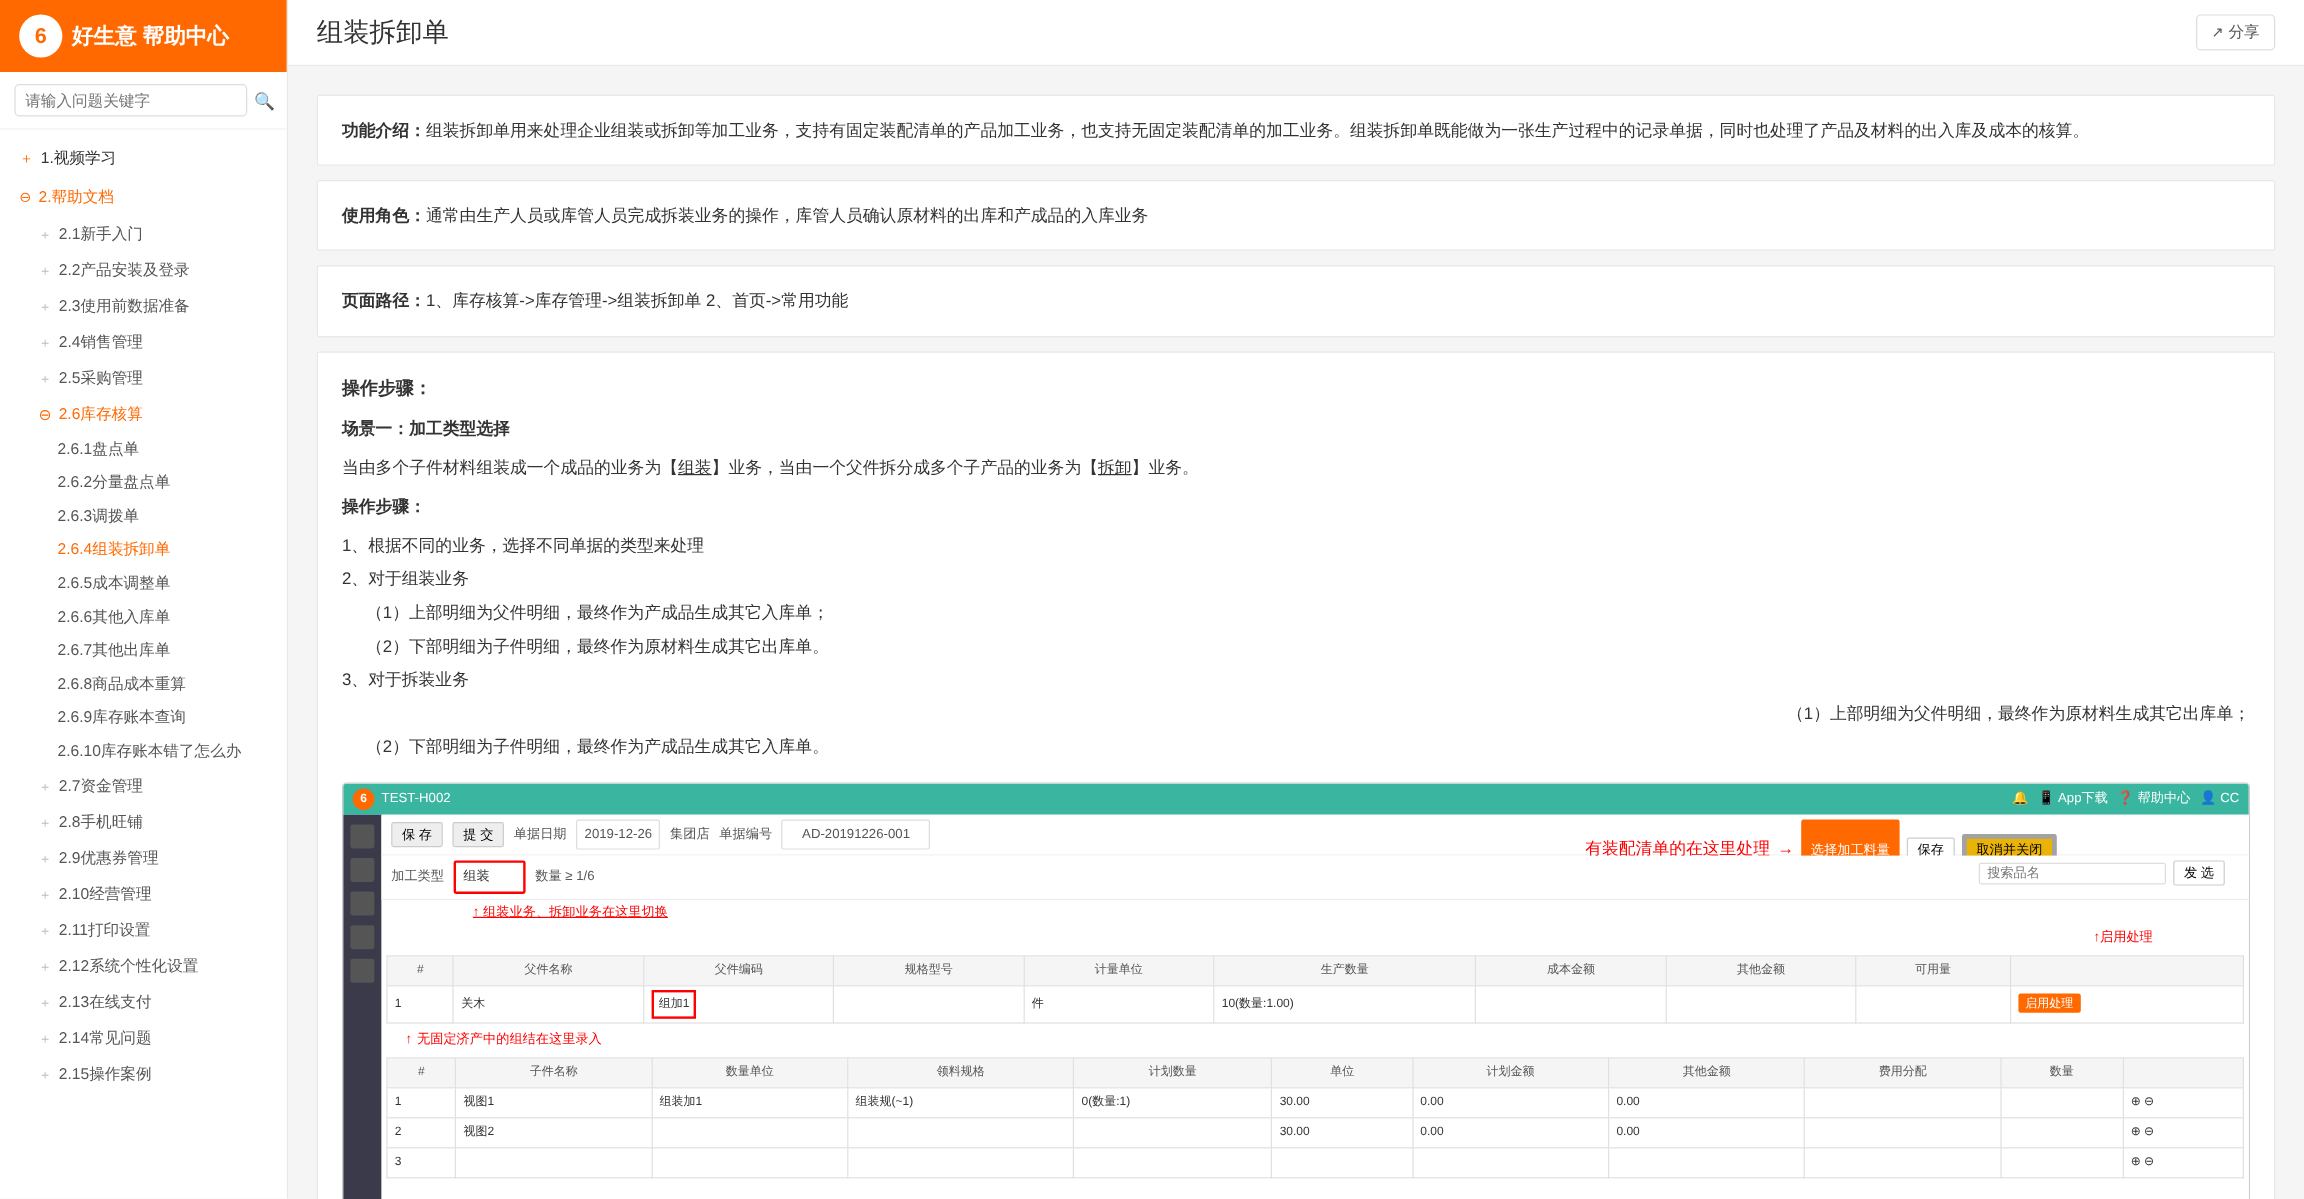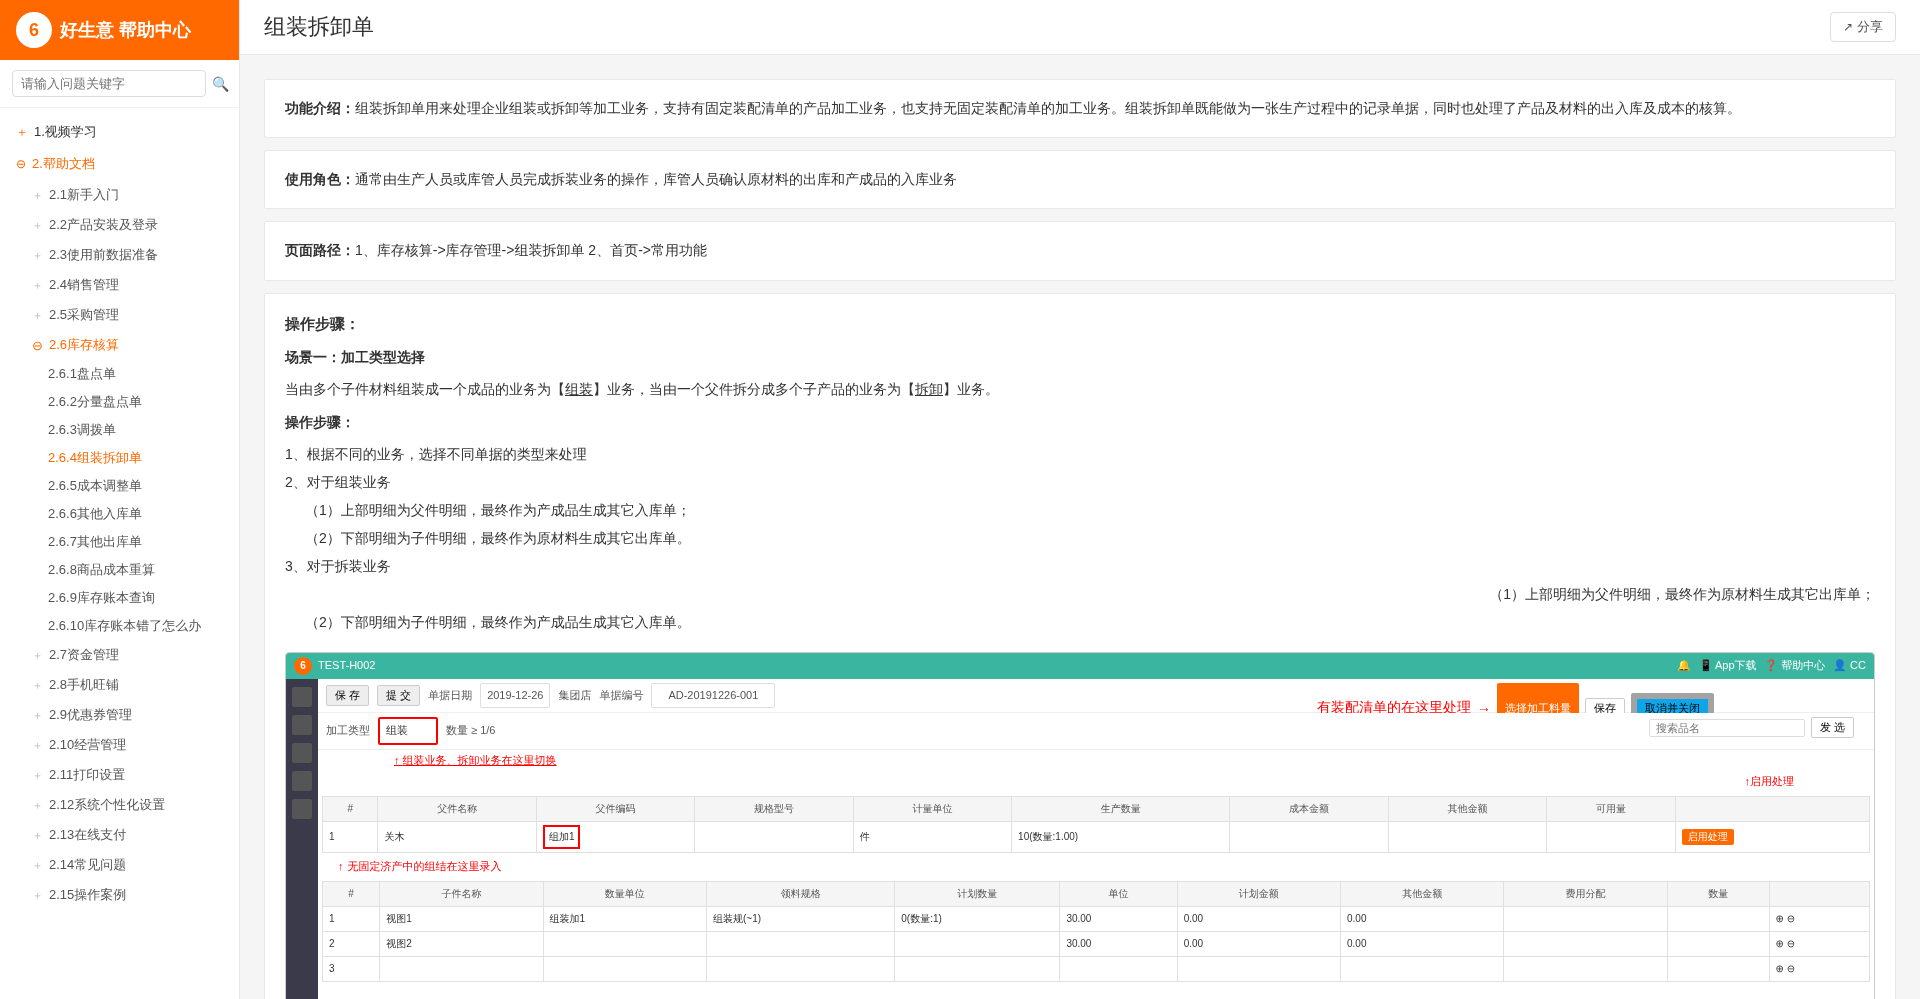--- a/index.html
+++ b/index.html
@@ -402,21 +402,21 @@
                 <span style="border:1px solid #ddd; padding:2px 6px; background:#fff; font-size:11px; border-radius:2px;">2019-12-26</span>
                 <span>集团店</span>
                 <span style="color:#555;">单据编号</span>
                 <span style="border:1px solid #ddd; padding:2px 16px; background:#fff; font-size:11px; border-radius:2px;">AD-20191226-001</span>
 
                 <div style="position:absolute; right:160px; top:4px; display:flex; align-items:center; gap:6px;">
                   <span style="color:red; font-size:14px;">有装配清单的在这里处理</span>
                   <span style="color:red; font-size:14px;">→</span>
                   <button style="background:#ff6900; color:#fff; border:none; border-radius:2px; padding:18px 8px; font-size:11px; cursor:pointer;">选择加工料量</button>
                   <button style="background:#fff; border:1px solid #ccc; border-radius:2px; padding:2px 8px; font-size:11px; cursor:pointer;">保存</button>
-                  <button style="background:#0ea5e9; border:6px solid #a3a3a3; border-radius:2px; padding:2px 8px; font-size:11px; cursor:pointer;">取消并关闭</button>
+                  <button style="background:#eab308; border:4px solid #a3a3a3; border-radius:2px; padding:2px 8px; font-size:11px; cursor:pointer;">取消并关闭</button>
                 </div>
               </div>
 
               <div style="background:#fff; padding:4px 8px; display:flex; align-items:center; gap:8px; border-bottom:1px solid #eee; font-size:11px; position:relative;">
                 <span style="color:#555;">加工类型</span>
                 <div style="border:2px solid red; padding:2px 6px; background:#fff; border-radius:2px; min-width:60px; font-size:11px;">
                   <span>组装</span>
                 </div>
                 <span style="color:#555;">数量 ≥ 1/6</span>
 

